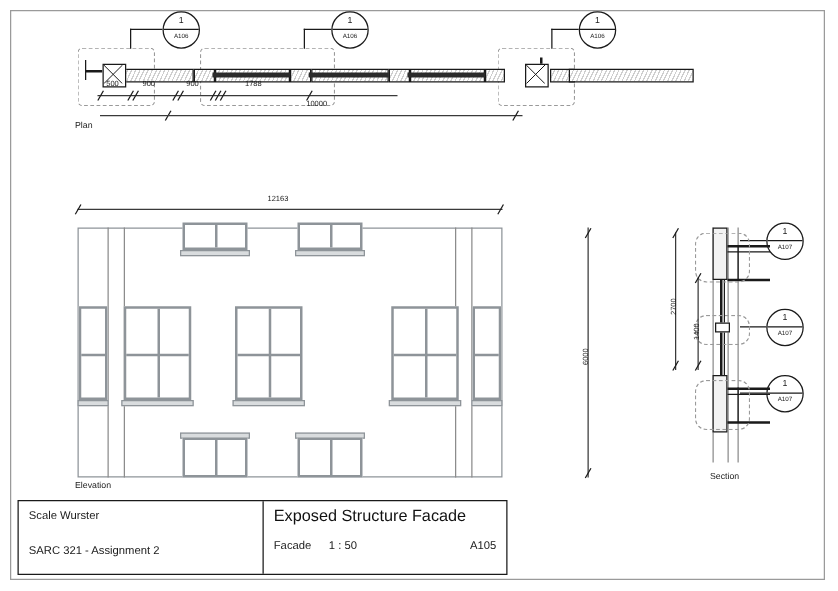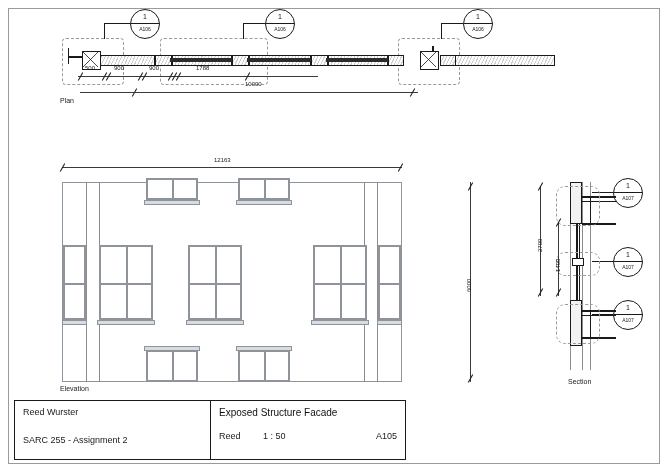--- a/index.html
+++ b/index.html
@@ -59,21 +59,21 @@
   
   .conc{position:absolute;background:#f2f2f2;border:1px solid #1a1a1a;box-sizing:border-box;}
   .blob{position:absolute;border:1px dashed #9a9a9a;border-radius:9px;}
 
   
   #titleblock{position:absolute;left:14px;top:400px;width:390px;height:58px;
               border:1px solid #1a1a1a;background:#fff;display:flex;}
   .tb-cell{position:relative;height:100%;box-sizing:border-box;padding:6px 8px;}
   .tb-left{width:196px;border-right:1px solid #1a1a1a;}
   .tb-right{flex:1;}
-  .tb-line{font-size:10px;line-height:12px;color:#111;}
+  .tb-line{font-size:13px;line-height:12px;color:#111;}
   .tb-row{display:flex;align-items:baseline;margin-top:12px;}
   .tb-scale-lbl{font-size:9px;width:44px;}
   .tb-scale-val{font-size:9px;flex:1;}
   .tb-sheet{font-size:9px;text-align:right;}
   .tb-name{font-size:9px;}
   .tb-course{font-size:9px;margin-top:18px;}
 </style>
 </head>
 <body>
 
@@ -294,26 +294,26 @@
     <div class="vl-dim" style="left:38px;top:52px;height:74px;"></div>
     <div class="tick" style="left:38px;top:48px;"></div>
     <div class="tick" style="left:38px;top:118px;"></div>
     <div class="t-rot" style="left:35px;top:102px;">1400</div>
 
     <div class="t-lbl" style="left:48px;top:208px;">Section</div>
   </div>
 
   <div id="titleblock">
     <div class="tb-cell tb-left">
-      <div class="tb-name">Reed Wurster</div>
-      <div class="tb-course">SARC 255 - Assignment 2</div>
+      <div class="tb-name">Scale Wurster</div>
+      <div class="tb-course">SARC 321 - Assignment 2</div>
     </div>
     <div class="tb-cell tb-right">
       <div class="tb-line">Exposed Structure Facade</div>
       <div class="tb-row">
-        <div class="tb-scale-lbl">Reed</div>
+        <div class="tb-scale-lbl">Facade</div>
         <div class="tb-scale-val">1 : 50</div>
         <div class="tb-sheet">A105</div>
       </div>
     </div>
   </div>
 
 </div>
 
 </body></html>

